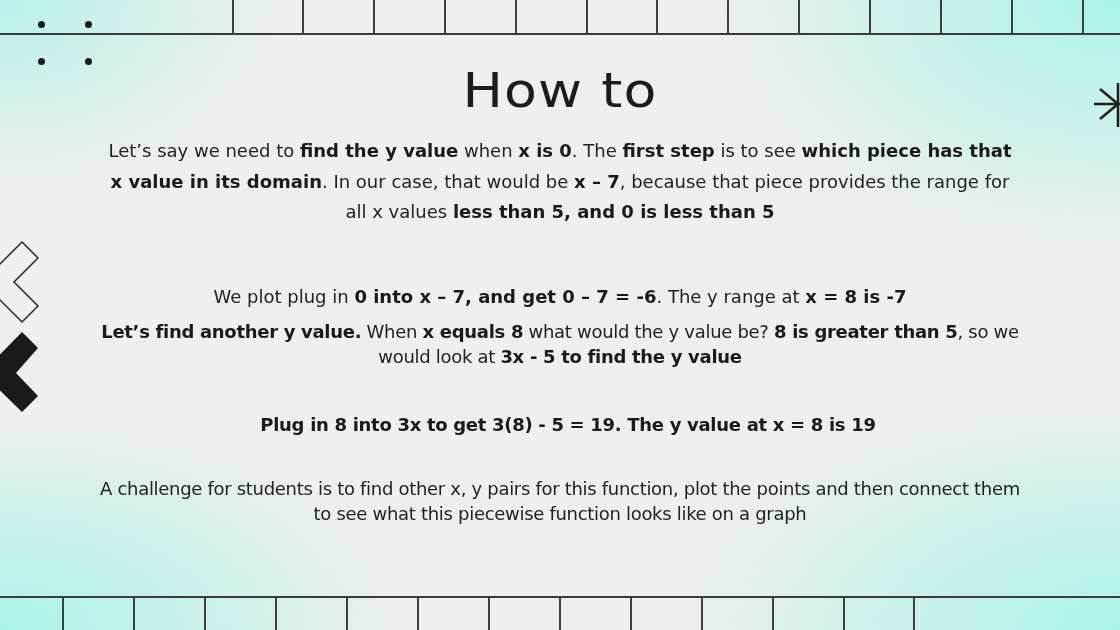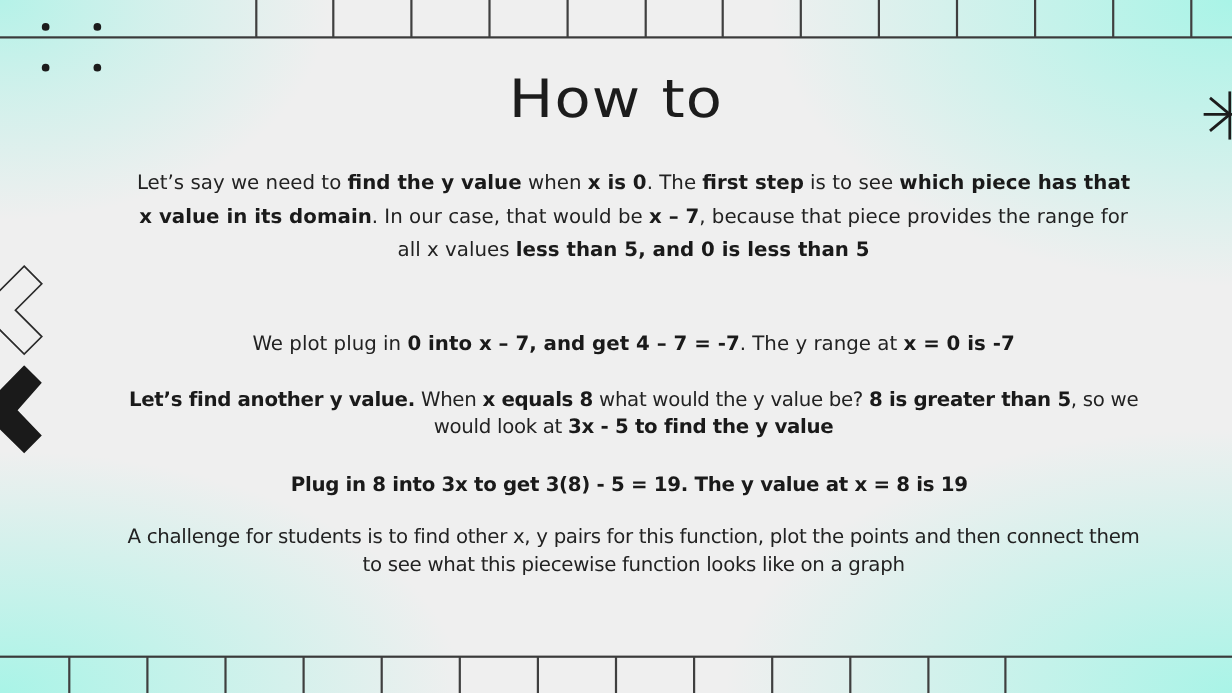--- a/index.html
+++ b/index.html
@@ -21,28 +21,28 @@
     .top-tick { top: 0; height: 34px; }
     .bottom-tick { top: 597px; height: 33px; }
     .dot { position: absolute; width: 7px; height: 7px; border-radius: 50%; background: #1c1c1c; }
     .title {
       position: absolute; left: 0; width: 1120px; top: 62px; text-align: center;
       font-family: "DejaVu Sans", sans-serif; font-size: 48px; font-weight: normal;
       letter-spacing: 1px; color: #1c1c1c; margin: 0; transform: scaleX(1.12);
     }
     .para {
       position: absolute; text-align: center; font-size: 18px; line-height: 30px;
-      color: #222; margin: 16px;
+      color: #222; margin: 0;
     }
     .para b { font-weight: bold; color: #1a1a1a; }
     .p1 { left: 100px; width: 920px; top: 136px; line-height: 30.5px; }
     .p2 { left: 100px; width: 920px; top: 282px; }
-    .p3 { left: 80px; width: 960px; top: 335px; line-height: 25px; letter-spacing: -0.3px; }
-    .p4 { left: 96px; width: 920px; top: 410px; font-weight: bold; letter-spacing: -0.3px; }
-    .p5 { left: 100px; width: 920px; top: 460px; line-height: 25px; letter-spacing: -0.3px; }
+    .p3 { left: 80px; width: 960px; top: 319px; line-height: 25px; letter-spacing: -0.3px; }
+    .p4 { left: 108px; width: 920px; top: 410px; font-weight: bold; letter-spacing: -0.3px; }
+    .p5 { left: 100px; width: 920px; top: 476px; line-height: 25px; letter-spacing: -0.3px; }
     .deco { position: absolute; }
   </style>
 </head>
 <body>
 
 <div class="line top-rule"></div>
 <div class="line bottom-rule"></div>
 <div id="top-ticks">
     <div class="tick top-tick" style="left: 232px;"></div>
     <div class="tick top-tick" style="left: 302px;"></div>
@@ -91,16 +91,16 @@
   <polygon points="22,2 38,18 14,42 38,66 22,82 -18,42" fill="none" stroke="#2a2a2a" stroke-width="1.5"></polygon>
 </svg>
 
 <svg class="deco" style="left:0px;top:332px" width="40" height="82" viewBox="0 0 40 82">
   <polygon points="22,0 38,16 16,41 38,64 22,80 -18,41" fill="#1a1a1a"></polygon>
 </svg>
 
 <h1 class="title">How to</h1>
 
 <p class="para p1"><span>Let’s say we need to </span><b>find the y value</b><span> when </span><b>x is 0</b><span>. The </span><b>first step</b><span> is to see </span><b>which piece has that x value in its domain</b><span>. In our case, that would be </span><b>x – 7</b><span>, because that piece provides the range for all x values </span><b>less than 5, and 0 is less than 5</b></p>
-<p class="para p2"><span>We plot plug in </span><b>0 into x – 7, and get 4 – 7 = -7</b><span>. The y range at </span><b>x = 0 is -7</b></p>
+<p class="para p2"><span>We plot plug in </span><b>0 into x – 7, and get 0 – 7 = -6</b><span>. The y range at </span><b>x = 8 is -7</b></p>
 <p class="para p3"><b>Let’s find another y value.</b><span> When </span><b>x equals 8</b><span> what would the y value be? </span><b>8 is greater than 5</b><span>, so we would look at </span><b>3x - 5 to find the y value</b></p>
 <p class="para p4"><b>Plug in 8 into 3x to get 3(8) - 5 = 19. The y value at x = 8 is 19</b></p>
 <p class="para p5"><span>A challenge for students is to find other x, y pairs for this function, plot the points and then connect them to see what this piecewise function looks like on a graph</span></p>
 
 </body></html>

